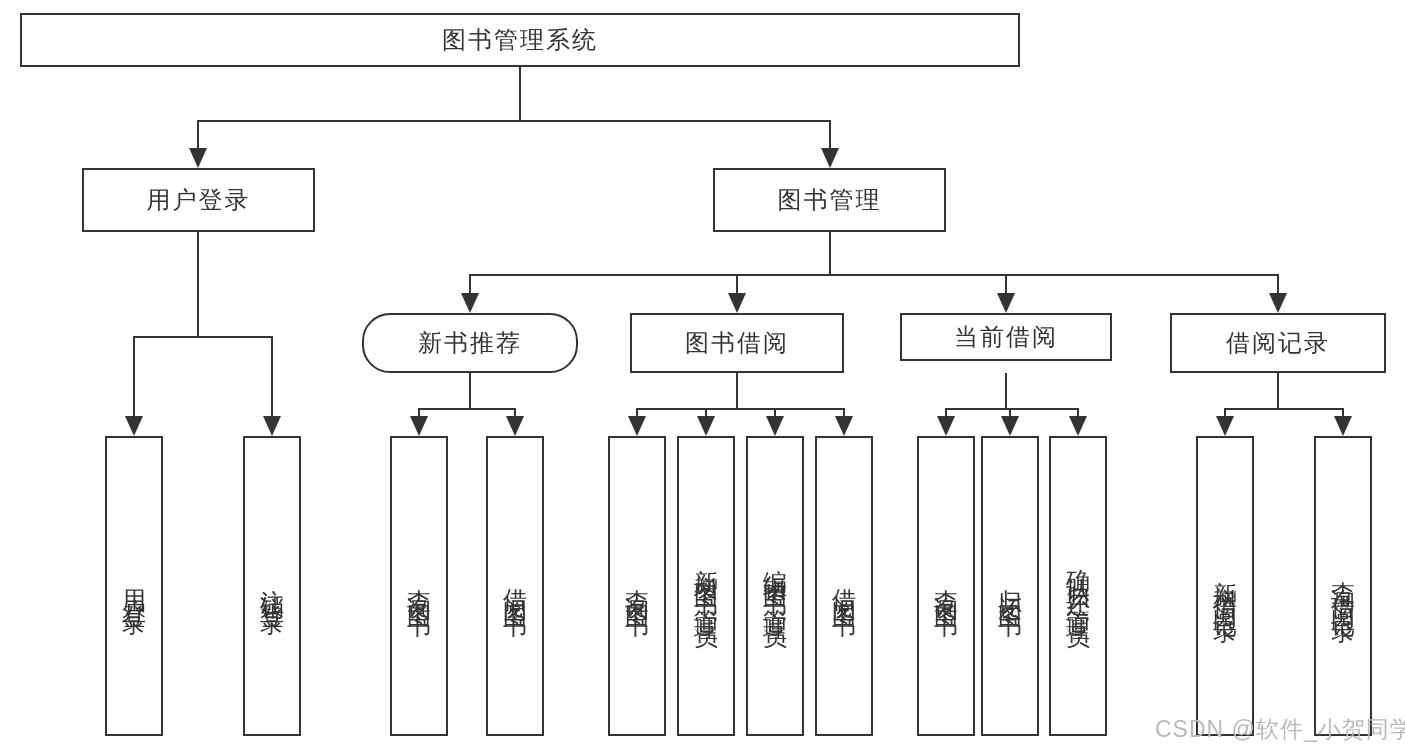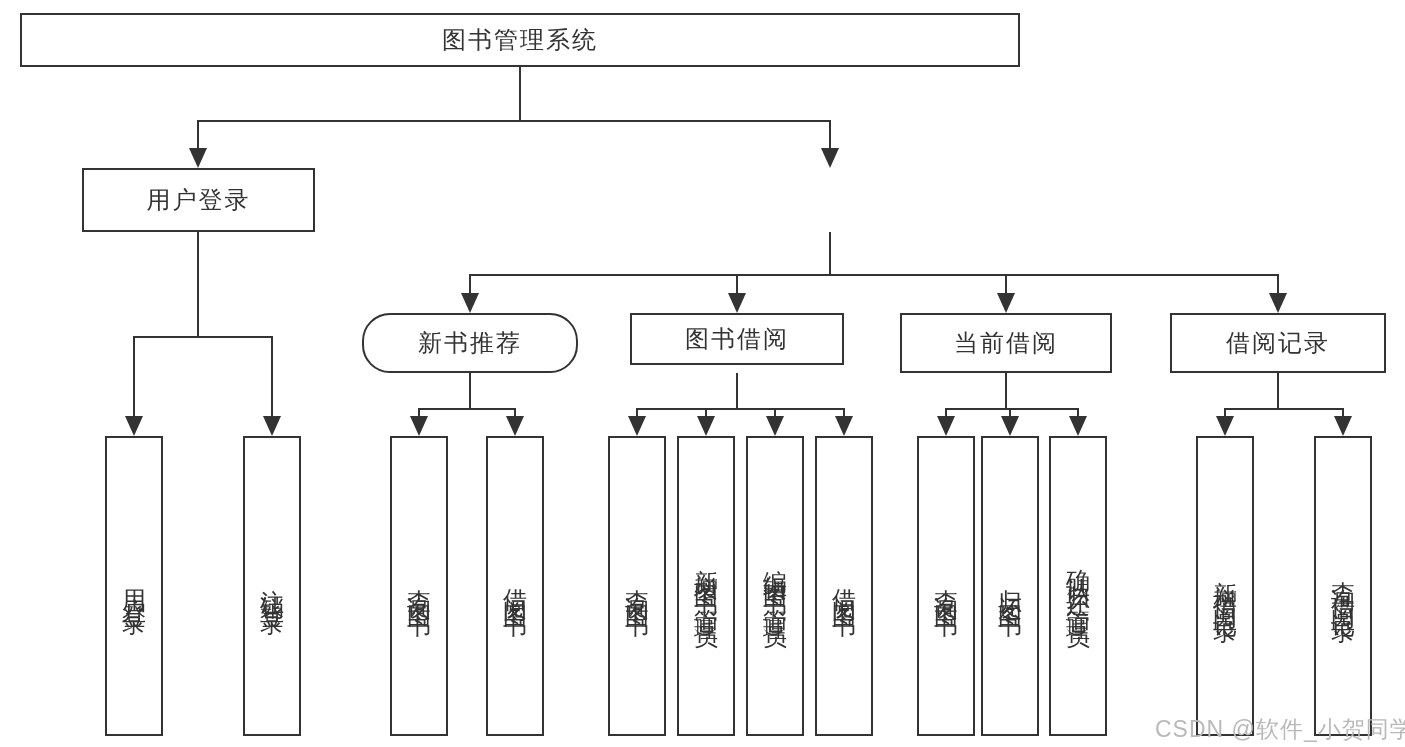--- a/index.html
+++ b/index.html
@@ -68,36 +68,37 @@
 <div class="canvas">
 
   <div class="box" style="left:20px; top:13px; width:1000px; height:54px;">图书管理系统</div>
 
   <div class="vline" style="left:519px; top:67px; height:53px;"></div>
   <div class="hline" style="left:197px; top:120px; width:634px;"></div>
   <div class="arrow" style="left:189px; top:120px; height:48px;"></div>
   <div class="arrow" style="left:821px; top:120px; height:48px;"></div>
 
   <div class="box" style="left:82px; top:168px; width:233px; height:64px;">用户登录</div>
+  <div class="box" style="left:713px; top:168px; width:233px; height:64px;">图书管理</div>
 
   <div class="vline" style="left:197px; top:232px; height:104px;"></div>
   <div class="hline" style="left:133px; top:336px; width:140px;"></div>
   <div class="arrow" style="left:125px; top:336px; height:100px;"></div>
   <div class="arrow" style="left:263px; top:336px; height:100px;"></div>
 
   <div class="vline" style="left:829px; top:232px; height:42px;"></div>
   <div class="hline" style="left:469px; top:274px; width:810px;"></div>
   <div class="arrow" style="left:461px; top:274px; height:39px;"></div>
   <div class="arrow" style="left:728px; top:274px; height:39px;"></div>
   <div class="arrow" style="left:997px; top:274px; height:39px;"></div>
   <div class="arrow" style="left:1269px; top:274px; height:39px;"></div>
 
   <div class="box" style="left:362px; top:313px; width:216px; height:60px;border-radius:28px;">新书推荐</div>
-  <div class="box" style="left:630px; top:313px; width:214px; height:52px;">图书借阅</div>
-  <div class="box" style="left:900px; top:313px; width:212px; height:60px;">当前借阅</div>
+  <div class="box" style="left:630px; top:313px; width:214px; height:60px;">图书借阅</div>
+  <div class="box" style="left:900px; top:313px; width:212px; height:48px;">当前借阅</div>
   <div class="box" style="left:1170px; top:313px; width:216px; height:60px;">借阅记录</div>
 
   <div class="vline" style="left:469px; top:373px; height:36px;"></div>
   <div class="vline" style="left:736px; top:373px; height:36px;"></div>
   <div class="vline" style="left:1005px; top:373px; height:36px;"></div>
   <div class="vline" style="left:1277px; top:373px; height:36px;"></div>
 
   <div class="hline" style="left:418px; top:408px; width:98px;"></div>
   <div class="hline" style="left:636px; top:408px; width:209px;"></div>
   <div class="hline" style="left:945px; top:408px; width:134px;"></div>

